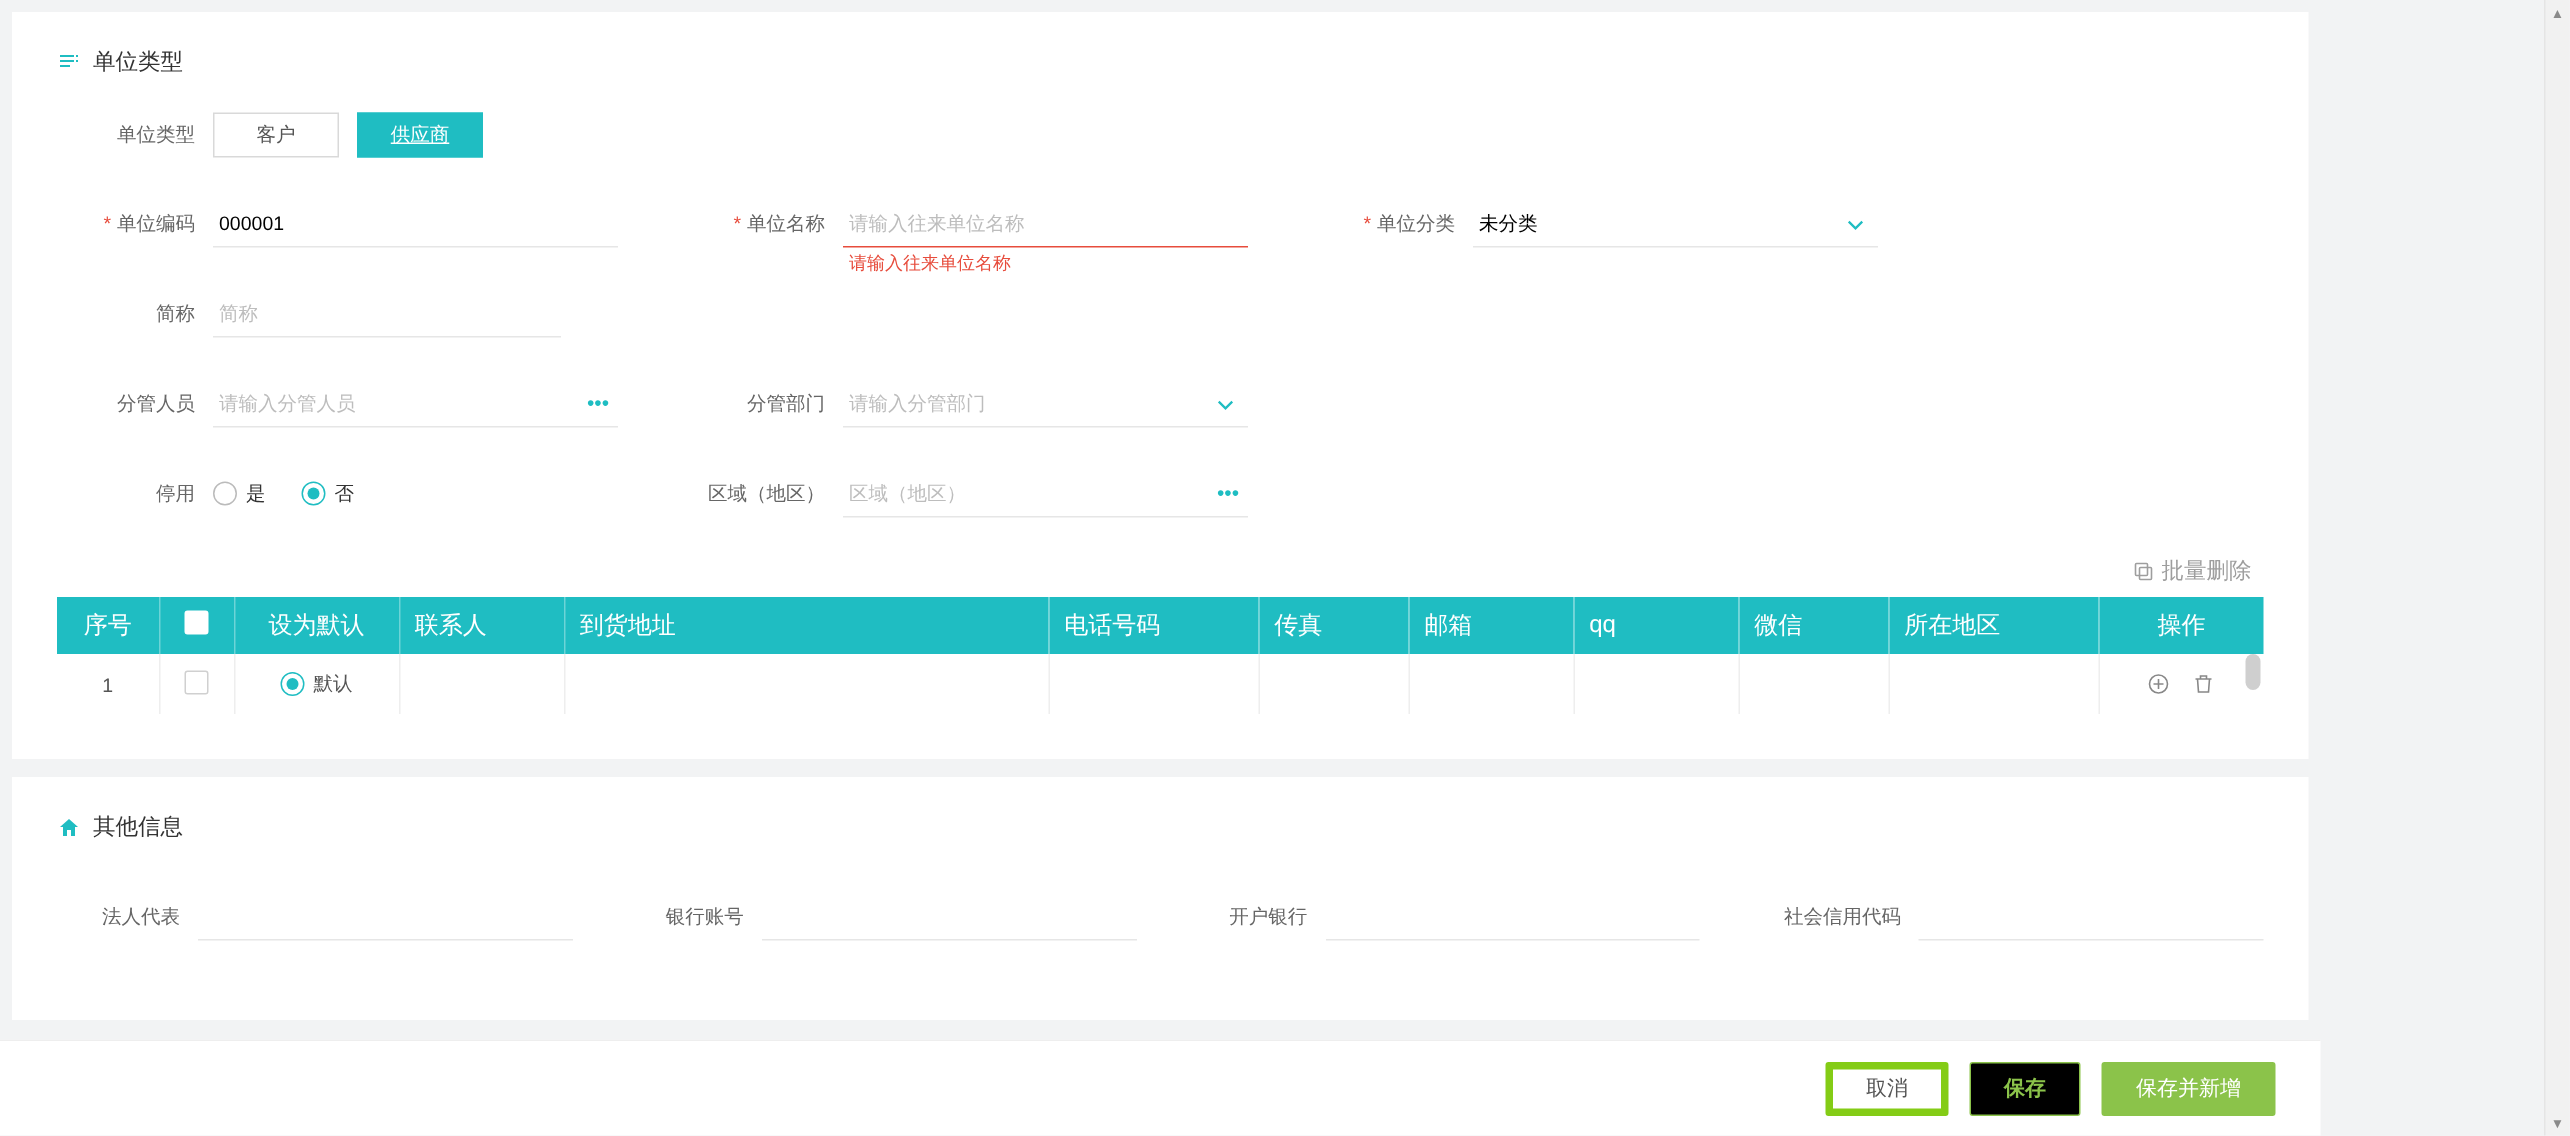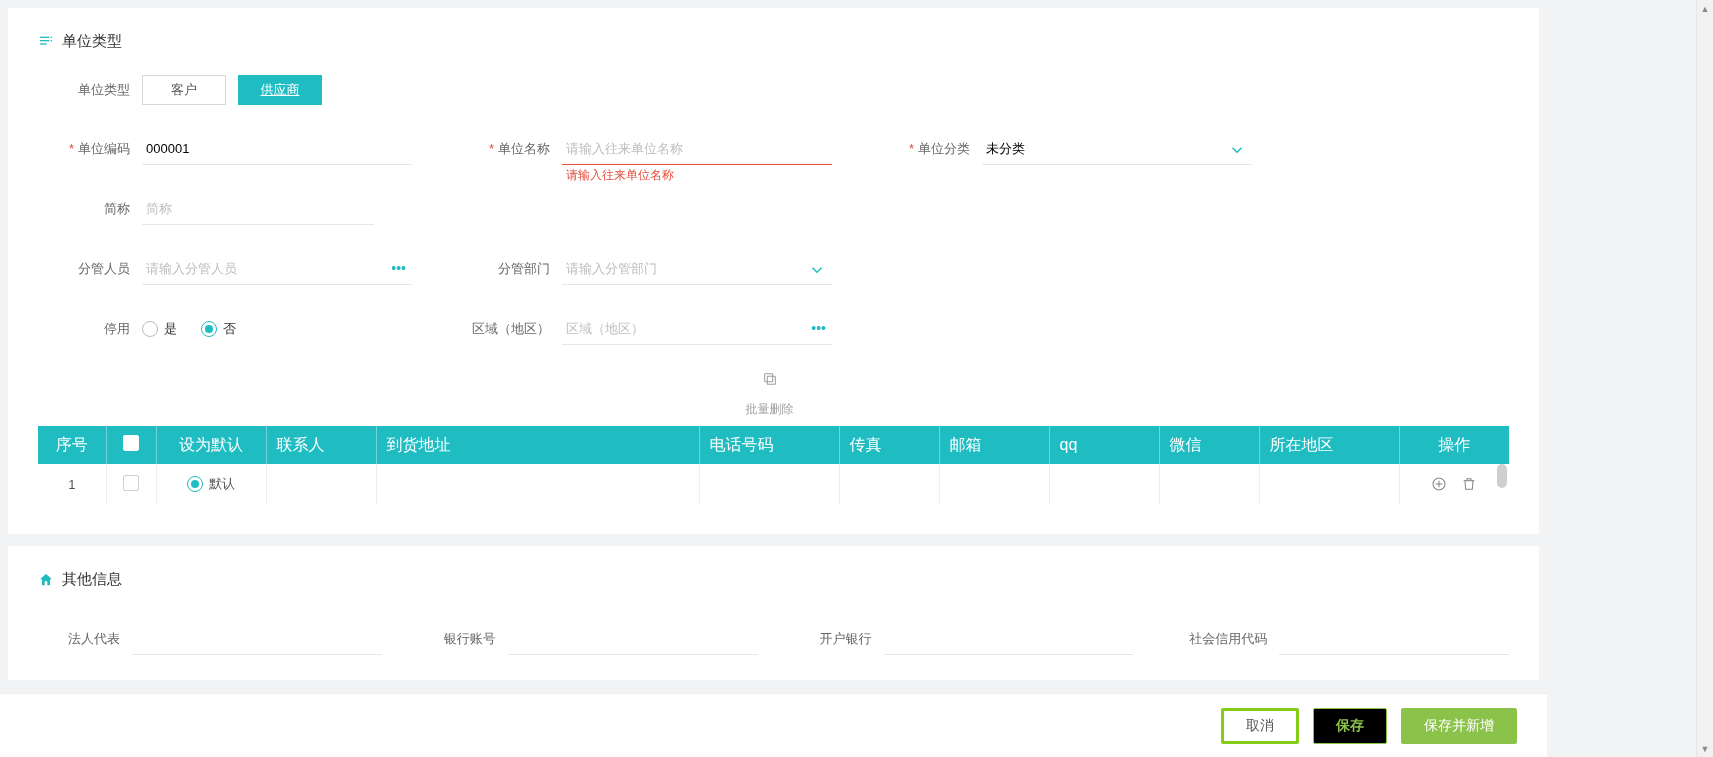--- a/index.html
+++ b/index.html
@@ -22,40 +22,40 @@
 .seg-group{display:flex;gap:12px;}
 .seg{height:30px;min-width:84px;display:flex;align-items:center;justify-content:center;border:1px solid #d9d9d9;background:#fff;font-size:13px;color:#555;cursor:pointer;}
 .seg.active{background:#1fbdc2;border-color:#1fbdc2;color:#fff;text-decoration:underline;}
 .trailing-icon{position:absolute;right:6px;top:8px;color:#1fbdc2;cursor:pointer;font-size:14px;line-height:1;}
 .trailing-icon.chev svg{width:18px;height:18px;}
 .radio-group{display:flex;gap:24px;align-items:center;}
 .radio-wrap{display:flex;align-items:center;gap:6px;cursor:pointer;}
 .radio{width:16px;height:16px;border-radius:50%;border:1px solid #bbb;display:inline-flex;align-items:center;justify-content:center;}
 .radio.checked{border-color:#1fbdc2;}
 .radio.checked::after{content:"";width:8px;height:8px;border-radius:50%;background:#1fbdc2;}
-.batch-row{display:flex;justify-content:flex-end;align-items:center;gap:14px;color:#9e9e9e;font-size:12px;margin:26px 8px 8px 0;cursor:pointer;flex-direction:column;}
+.batch-row{display:flex;justify-content:flex-end;align-items:center;gap:4px;color:#9e9e9e;font-size:15px;margin:26px 8px 8px 0;cursor:pointer;}
 .batch-row svg{width:16px;height:16px;}
 .table{width:100%;border-collapse:collapse;}
 .table th{background:#1fbdc2;color:#fff;font-weight:normal;height:38px;padding:0 10px;text-align:left;border-right:1px solid rgba(255,255,255,0.35);font-size:16px;}
 .table th:first-child,.table th:nth-child(2),.table th:nth-child(3),.table td:first-child,.table td:nth-child(2),.table td:nth-child(3){text-align:center;}
 .table td{height:40px;padding:0 10px;border-right:1px solid #eee;color:#555;}
 .table td:last-child,.table th:last-child{border-right:none;text-align:center;}
 .chk{width:16px;height:16px;border:1px solid #d0d0d0;border-radius:2px;display:inline-block;background:#fff;cursor:pointer;}
 .chk.hdr{border-color:#fff;}
 .row-radio{display:inline-flex;align-items:center;gap:6px;}
 .ops{display:flex;justify-content:center;gap:14px;color:#888;}
 .ops .op{cursor:pointer;display:inline-flex;}
 .ops svg{width:16px;height:16px;}
 .scroll-cap{position:absolute;right:18px;top:420px;width:10px;height:24px;background:#cfcfcf;border-radius:5px;}
 .page-sb{position:absolute;right:0;top:0;width:17px;height:100%;background:#f1f1f1;border-left:1px solid #e5e5e5;display:flex;flex-direction:column;align-items:center;}
 .page-sb .ar{height:17px;display:flex;align-items:center;justify-content:center;color:#8a8a8a;font-size:9px;cursor:pointer;}
 .page-sb .track{flex:1;}
 .footer{position:absolute;left:0;bottom:0;width:1547px;height:64px;background:#fff;border-top:1px solid #eee;display:flex;justify-content:flex-end;align-items:center;gap:14px;padding-right:30px;}
 .btn{height:36px;padding:0 22px;font-size:14px;cursor:pointer;display:flex;align-items:center;justify-content:center;border-radius:2px;}
-.btn-default{background:#fff;border:3px solid #84cc16;color:#555;}
+.btn-default{background:#fff;border:5px solid #84cc16;color:#555;}
 .btn-outline{background:#000000;border:1px solid #8bc34a;color:#8bc34a;font-weight:bold;}
 .btn-primary{background:#8bc34a;border:1px solid #8bc34a;color:#fff;}
 .span-full{grid-column:1/-1;}
 .other-grid{display:grid;grid-template-columns:repeat(4,1fr);column-gap:46px;padding-left:14px;padding-top:10px;}
 </style>
 </head>
 <body>
 <div class="viewport">
 
 <div class="scroll-area">

